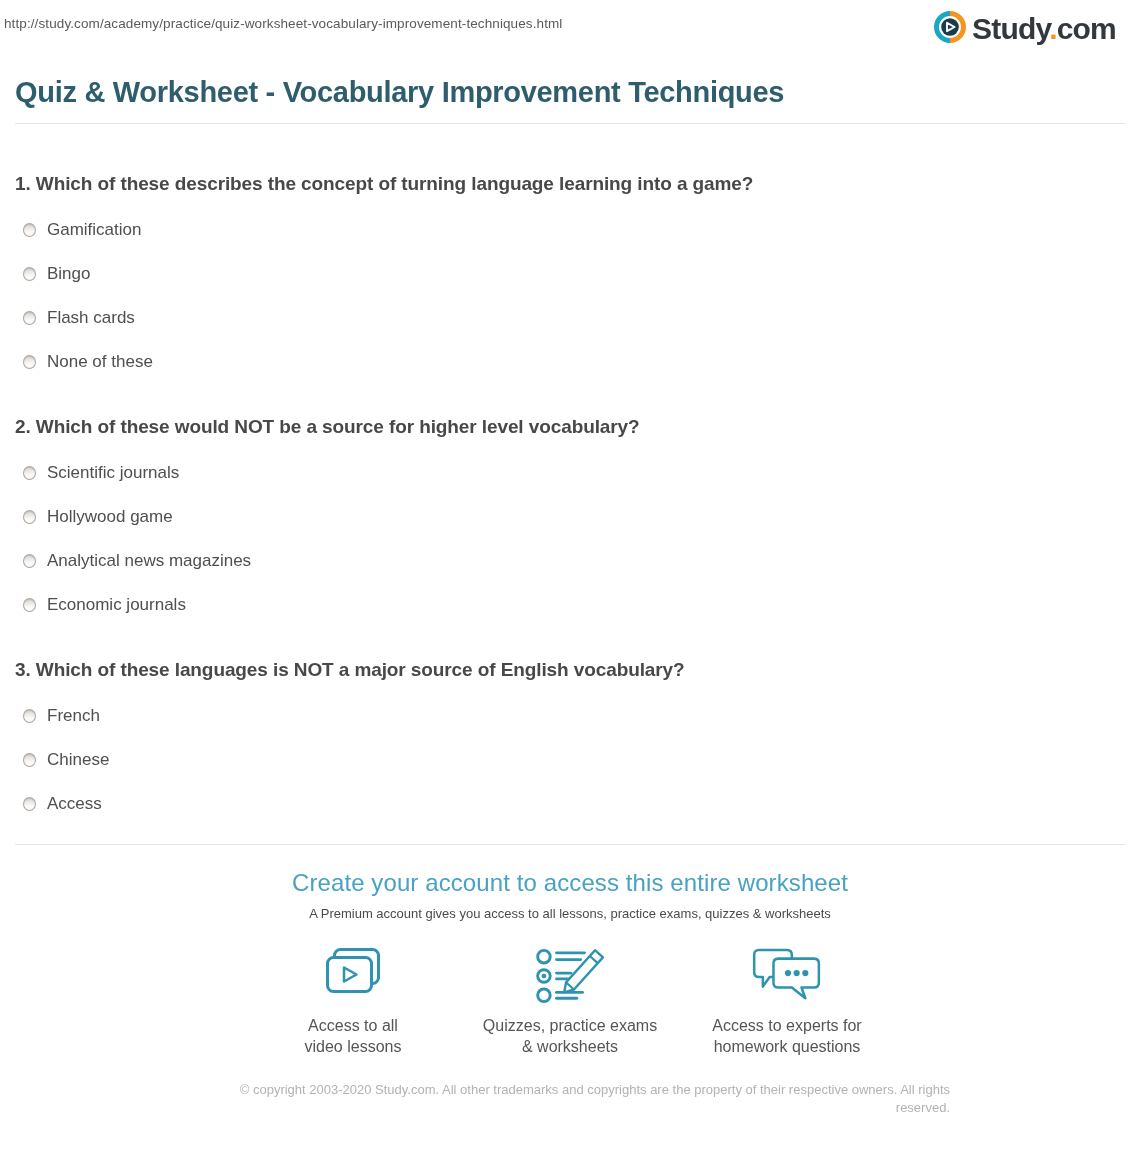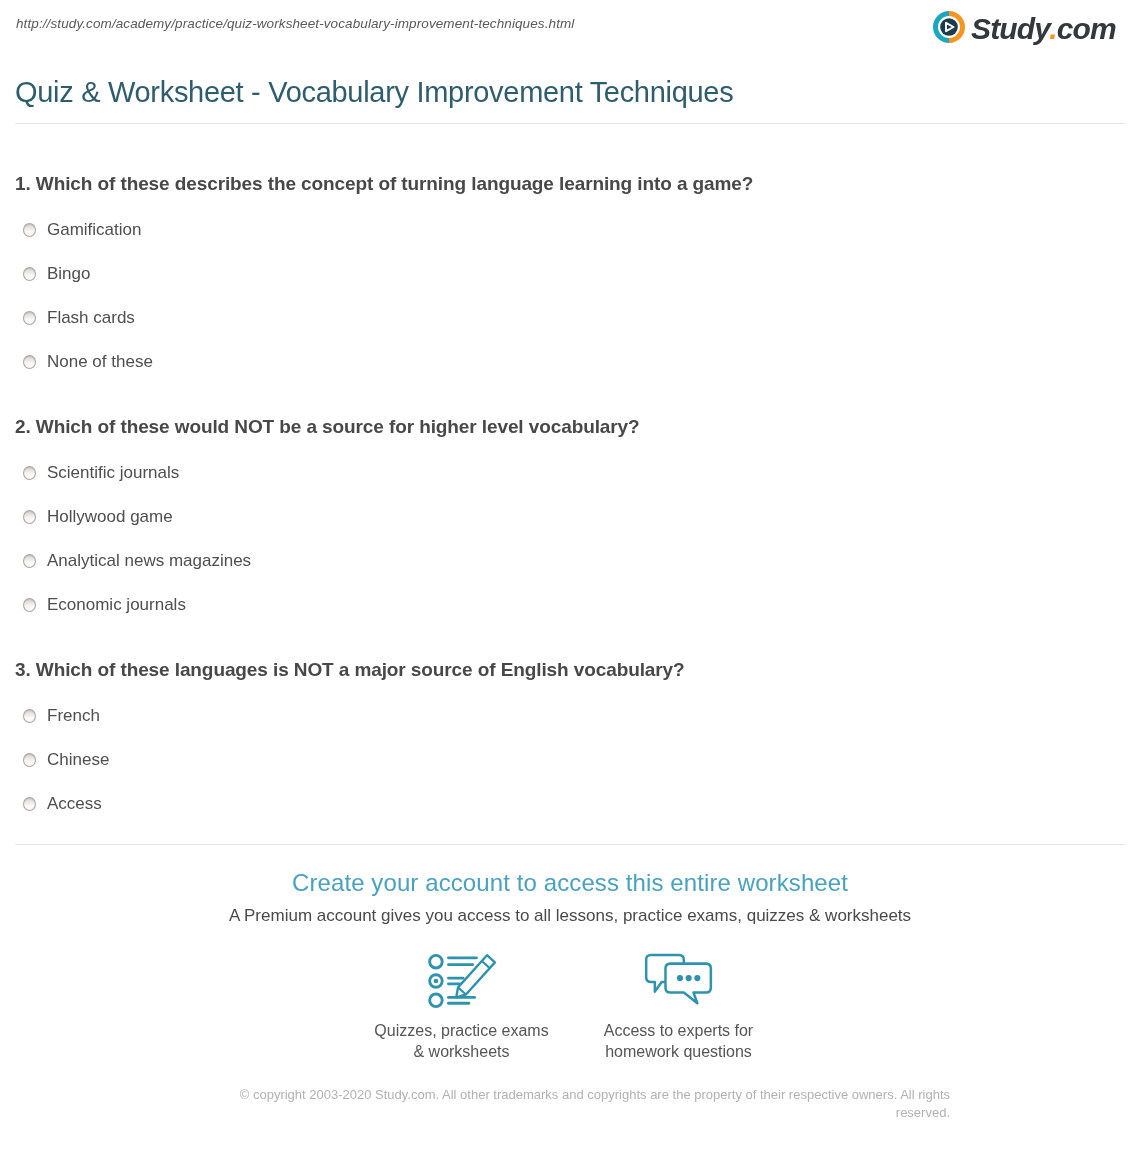--- a/index.html
+++ b/index.html
@@ -11,23 +11,22 @@
     font-family: "Liberation Sans", sans-serif;
     position: relative;
   }
   .page { width: 100%; height: 100%; }
 
   
   header {
     display: flex;
     justify-content: space-between;
     align-items: flex-start;
-    padding: 10px 24px 0 16px;
+    padding: 10px 24px 0 4px;
     height: 50px;
-    font-style: italic;
   }
   .url {
     font-size: 13.5px;
     color: #5a5a5a;
     margin-top: 6px;
     letter-spacing: 0.1px;
   }
   .logo { display: flex; align-items: center; gap: 5px; cursor: pointer; }
   .logo-text {
     font-size: 30px;
@@ -36,21 +35,21 @@
     letter-spacing: -0.8px;
     line-height: 34px;
   }
   .logo-text .dot { color: #f7941e; }
 
   
   main { margin: 0 15px; }
   h1.page-title {
     font-size: 29px;
     line-height: 34px;
-    font-weight: 400;
+    font-weight: 700;
     color: #2e5e6d;
     margin: 25px 0 14px;
     letter-spacing: -0.3px;
   }
   .divider { border-top: 1px solid #e8e6e4; height: 0; }
 
   
   .question { margin-top: 48px; }
   .question + .question { margin-top: 44px; }
   .q-heading {
@@ -85,21 +84,21 @@
   
   .signup { text-align: center; }
   .signup-heading {
     font-size: 24px;
     font-weight: 400;
     color: #48a2c1;
     margin-top: 24px;
     letter-spacing: 0.1px;
   }
   .signup-sub {
-    font-size: 17px;
+    font-size: 13px;
     color: #4a4a4a;
     margin-top: 9px;
   }
   .features {
     display: flex;
     justify-content: center;
     margin-top: 27px;
   }
   .feature { width: 217px; color: #2e93ae; }
   .feature svg { height: 56px; display: inline-block; }
@@ -207,20 +206,33 @@
     </section>
 
     <div class="divider divider-bottom"></div>
 
     <section class="signup">
       <h2 class="signup-heading">Create your account to access this entire worksheet</h2>
       <p class="signup-sub">A Premium account gives you access to all lessons, practice exams, quizzes &amp; worksheets</p>
 
       <div class="features">
 
+        <div class="feature">
+          <span>
+            <svg width="70" height="56" viewBox="0 0 70 56">
+              <rect x="16.5" y="1.5" width="44" height="34" rx="6" fill="none" stroke="#2e93ae" stroke-width="3"></rect>
+              <rect x="9.5" y="9.5" width="44" height="34" rx="6" fill="#ffffff" stroke="#2e93ae" stroke-width="3"></rect>
+              <path d="M26,19.5 L26,33.5 L38.5,26.5 Z" fill="none" stroke="#2e93ae" stroke-width="2.5" stroke-linejoin="round"></path>
+            </svg>
+          </span>
+          <div class="feature-label">
+            <div>Access to all</div>
+            <div>video lessons</div>
+          </div>
+        </div>
 
         <div class="feature">
           <span>
             <svg width="72" height="58" viewBox="0 0 72 58">
               <circle cx="9" cy="9" r="6.5" fill="none" stroke="#2e93ae" stroke-width="3"></circle>
               <circle cx="9" cy="29" r="6.5" fill="none" stroke="#2e93ae" stroke-width="3"></circle>
               <circle cx="9" cy="29" r="2.4" fill="#2e93ae"></circle>
               <circle cx="9" cy="49" r="6.5" fill="none" stroke="#2e93ae" stroke-width="3"></circle>
               <line x1="22" y1="5" x2="51" y2="5" stroke="#2e93ae" stroke-width="3" stroke-linecap="round"></line>
               <line x1="22" y1="12" x2="47" y2="12" stroke="#2e93ae" stroke-width="3" stroke-linecap="round"></line>

